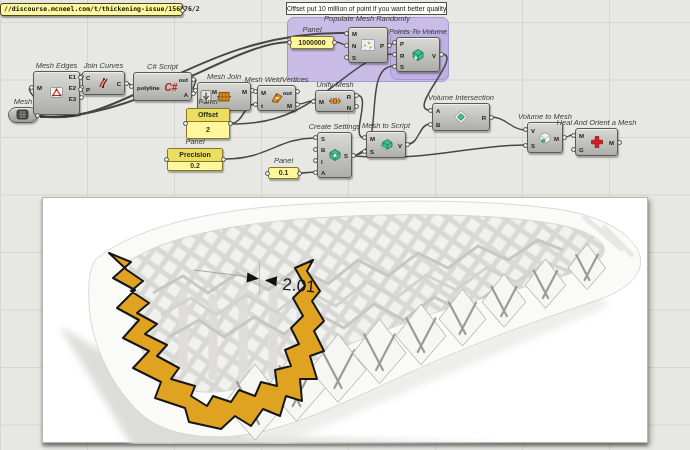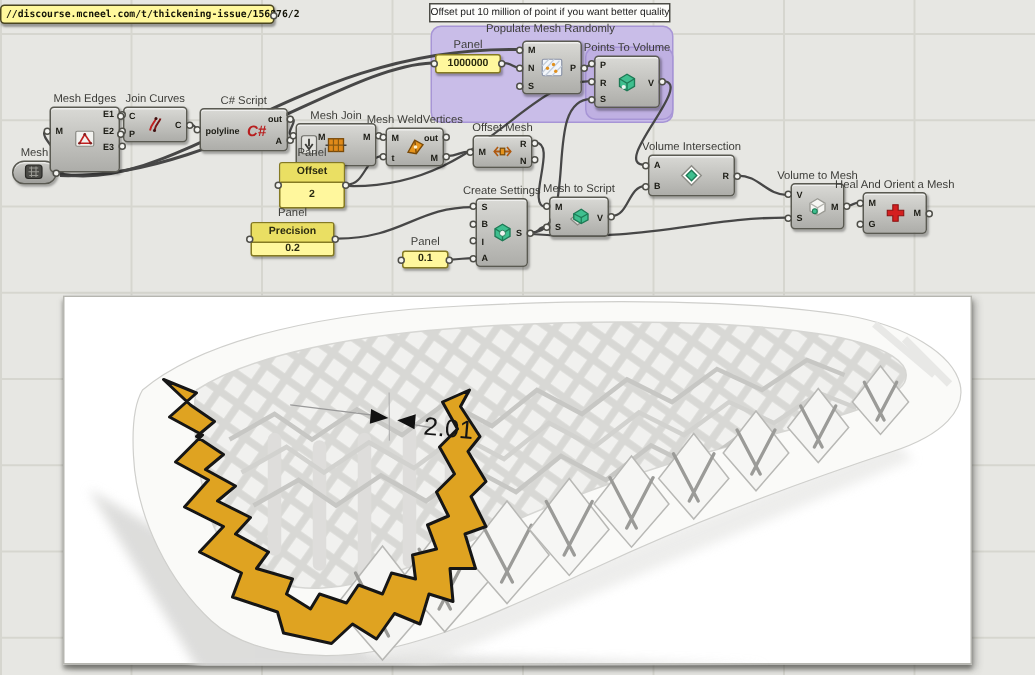--- a/index.html
+++ b/index.html
@@ -9,24 +9,24 @@
     background-image:
       linear-gradient(to right,#d6d6cf 1px,transparent 1px),
       linear-gradient(to bottom,#d6d6cf 1px,transparent 1px);
     background-size:87px 100%,100% 57.5px;
     background-position:0 0,0 22px;}
   #wires{position:absolute;left:0;top:0;z-index:2;pointer-events:none;}
   #groups-layer{position:absolute;left:0;top:0;z-index:1;}
   #comps-layer{position:absolute;left:0;top:0;z-index:3;}
   .ggroup{position:absolute;border-radius:7px;border:1px solid #a795d6;}
   .ggroup-label{position:absolute;transform:translateX(-50%);font-size:7.5px;
-    color:#3c3c38;white-space:nowrap;z-index:2;}
+    font-style:italic;color:#3c3c38;white-space:nowrap;z-index:2;}
   .comp{position:absolute;}
   .comp-label{position:absolute;top:-10px;left:50%;transform:translateX(-50%);
-    font-size:7.5px;color:#3c3c38;white-space:nowrap;}
+    font-size:7.5px;font-style:italic;color:#3c3c38;white-space:nowrap;}
   .comp-body{position:absolute;left:0;top:0;right:0;bottom:0;border-radius:3px;
     background:linear-gradient(180deg,#d9d9d5,#adada9);
     border:1px solid #5a5a52;box-sizing:border-box;
     box-shadow:inset 0 1px 0 rgba(255,255,255,.6),1px 1.5px 1.5px rgba(0,0,0,.3);}
   .param-body{border-radius:8px;background:linear-gradient(180deg,#cdcdc9,#9e9e9a);}
   .pl{position:absolute;font-size:6px;font-weight:bold;color:#1b1b14;
     line-height:8px;margin-top:-4px;white-space:nowrap;z-index:2;}
   .grip{position:absolute;width:5px;height:5px;border-radius:50%;
     background:#f4f4f1;border:1px solid #4e4e48;box-sizing:border-box;z-index:3;}
   .cicon{position:absolute;width:16px;height:16px;top:50%;transform:translateY(-50%);}
@@ -191,21 +191,21 @@
           <div class="pl" style="left: 3px; top: 19.5px;">t</div>
           <div class="pl" style="right: 3px; top: 6.5px;">out</div>
           <div class="pl" style="right: 3px; top: 19.5px;">M</div>
         </div>
         <div class="grip" style="left: -4px; top: 4px;"></div>
         <div class="grip" style="left: -4px; top: 17px;"></div>
         <div class="grip" style="right: -4px; top: 4px;"></div>
         <div class="grip" style="right: -4px; top: 17px;"></div>
       </div>
       <div class="comp" style="left: 315px; top: 90px; width: 40px; height: 22px;">
-        <div class="comp-label">Offset Mesh</div>
+        <div class="comp-label">Unify Mesh</div>
         <div class="comp-body">
           <div class="cicon" style="left: calc(50% - 8px);">
             <svg width="16" height="16" viewBox="0 0 16 16">
               <path d="M2.5 8 H13.5" stroke="#b05a10" stroke-width="1.3"></path>
               <path d="M5 5 L2.5 8 L5 11 M11 5 L13.5 8 L11 11" fill="none" stroke="#b05a10" stroke-width="1.1"></path>
               <rect x="6.5" y="5.8" width="3" height="4.4" fill="#e6941c" stroke="#7a4a08" stroke-width="0.8"></rect>
             </svg>
           </div>
           <div class="pl" style="left: 3px; top: 11px;">M</div>
           <div class="pl" style="right: 3px; top: 5.5px;">R</div>

